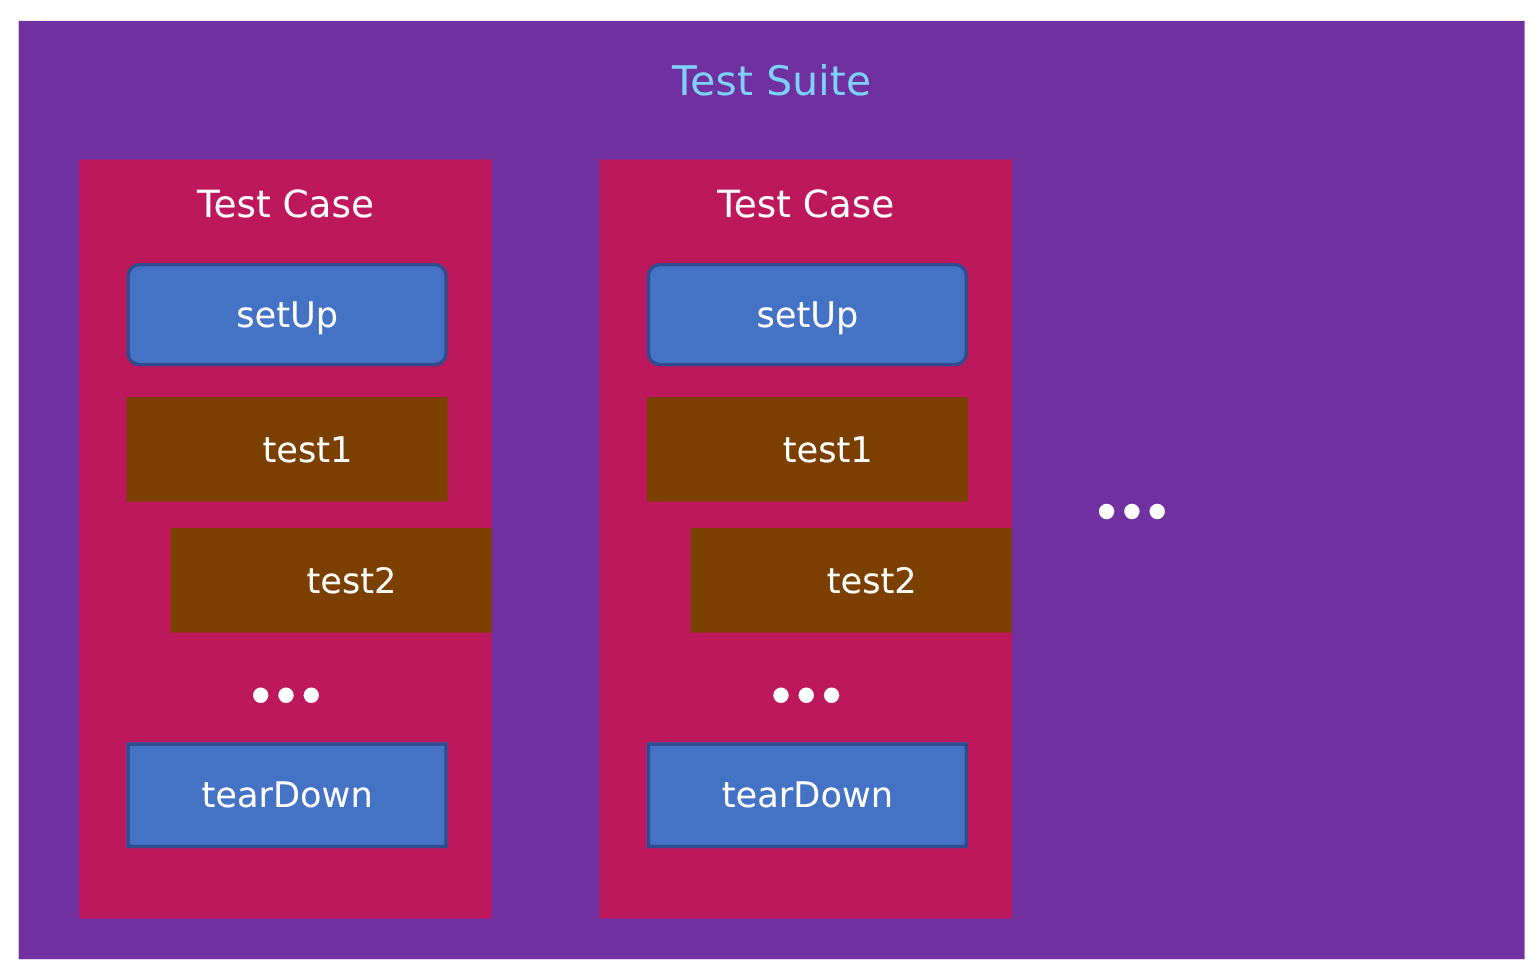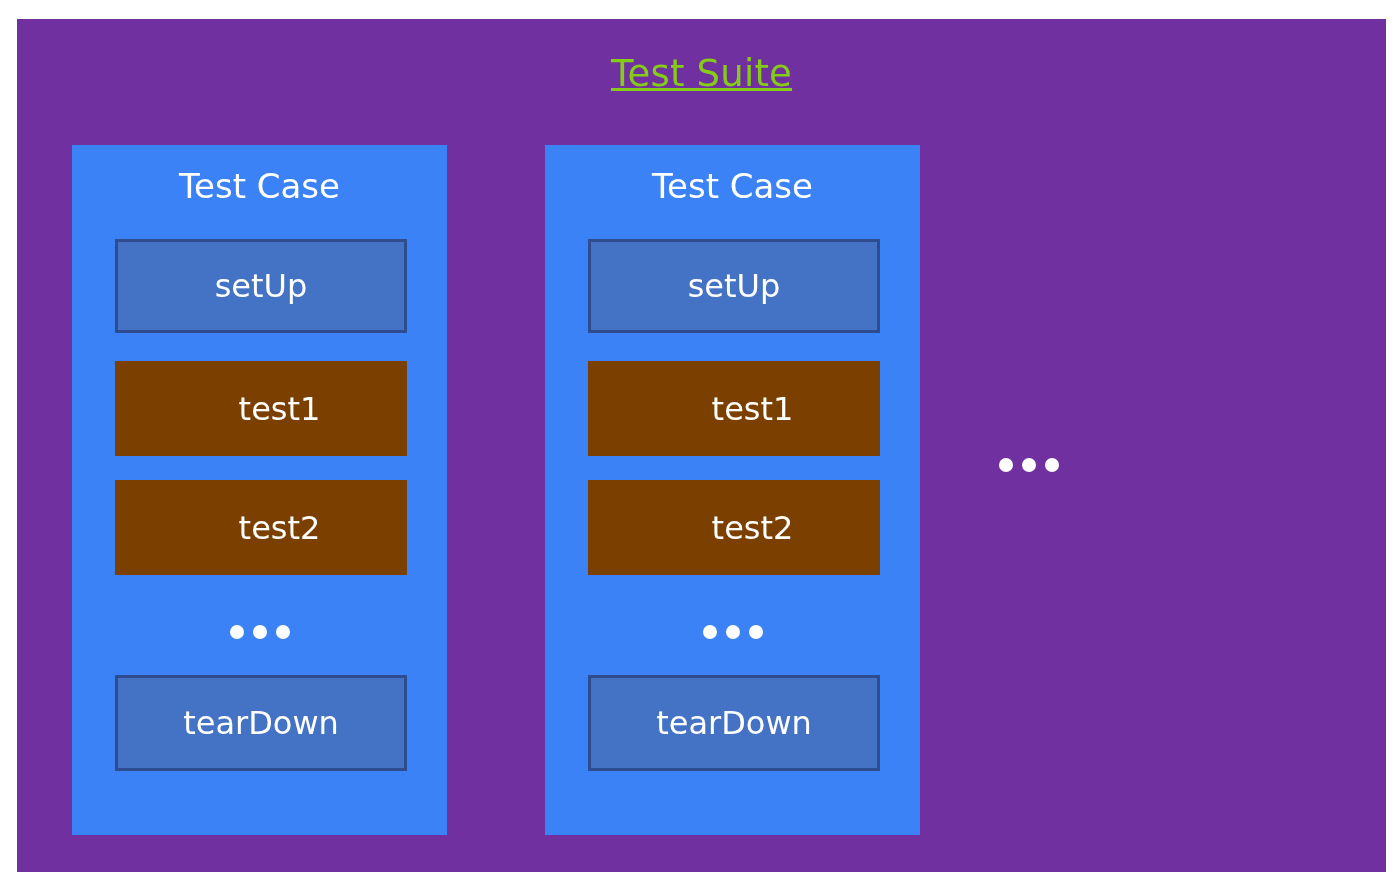--- a/index.html
+++ b/index.html
@@ -32,35 +32,34 @@
     background: #7030a0;
     box-sizing: border-box;
   }
 
   .suite-title {
     position: absolute;
     left: 0;
     top: 33px;
     width: 100%;
     text-align: center;
-    color: #84cc16;
+    color: #7dd3fc;
     font-size: 37px;
     line-height: 44px;
     letter-spacing: 0.2px;
     white-space: nowrap;
-    text-decoration: underline;
   }
 
   
   .case {
     position: absolute;
     top: 126px;         
     width: 375px;
     height: 690px;
-    background: #3b82f6;
+    background: #be185d;
     box-sizing: border-box;
   }
   .case-1 { left: 55px; }
   .case-2 { left: 528px; }
 
   .case-title {
     position: absolute;
     left: 0;
     top: 20px;
     width: 100%;
@@ -90,23 +89,23 @@
     background: #4472c4;
     border: 3px solid #2f4c8f;
   }
 
   .step.testcase {
     background: #7b3f00;
     border: none;
     padding-left: 37px;
   }
 
-  .step-setup    { top: 94px;  height: 94px; }
+  .step-setup    { top: 94px;  height: 94px; border-radius: 12px; }
   .step-test1    { top: 216px; height: 95px; }
-  .step-test2    { top: 335px; height: 95px; }
+  .step-test2    { top: 335px; height: 95px; margin-left: 40px; }
   .step-teardown { top: 530px; height: 96px; }
 
   
   .ellipsis {
     position: absolute;
     display: flex;
     gap: 9px;
     align-items: center;
   }
   .ellipsis .dot {

